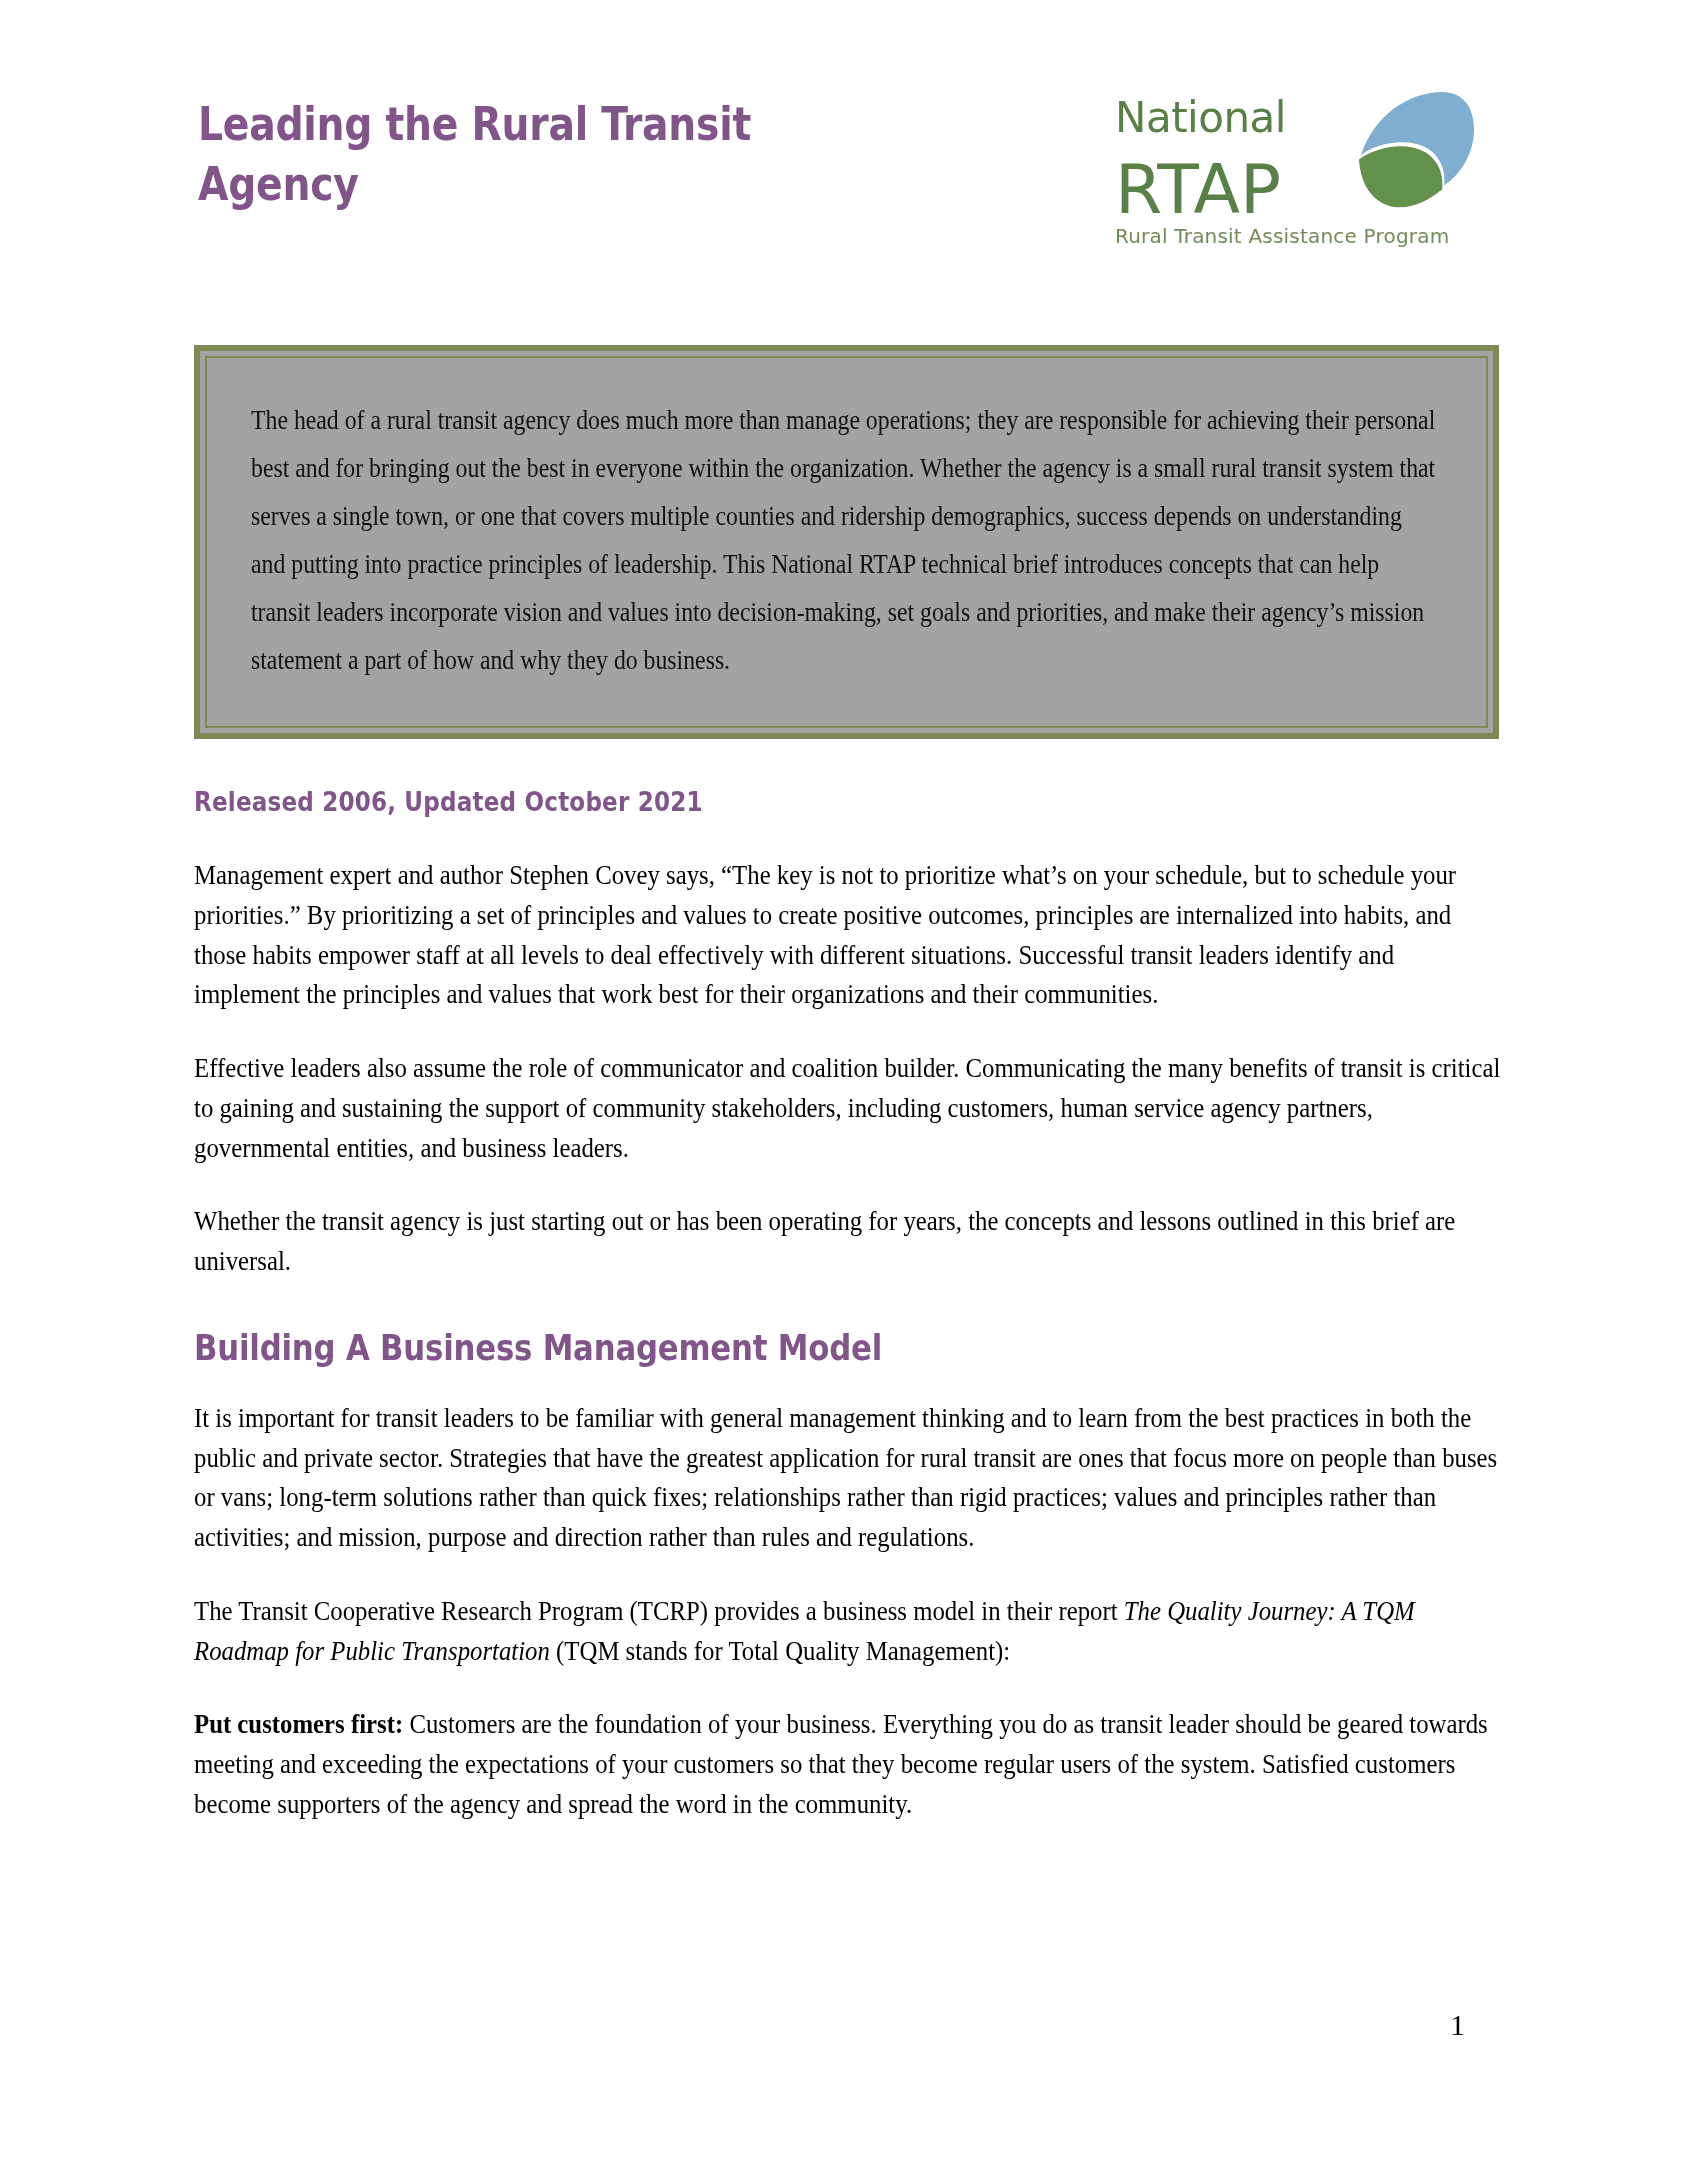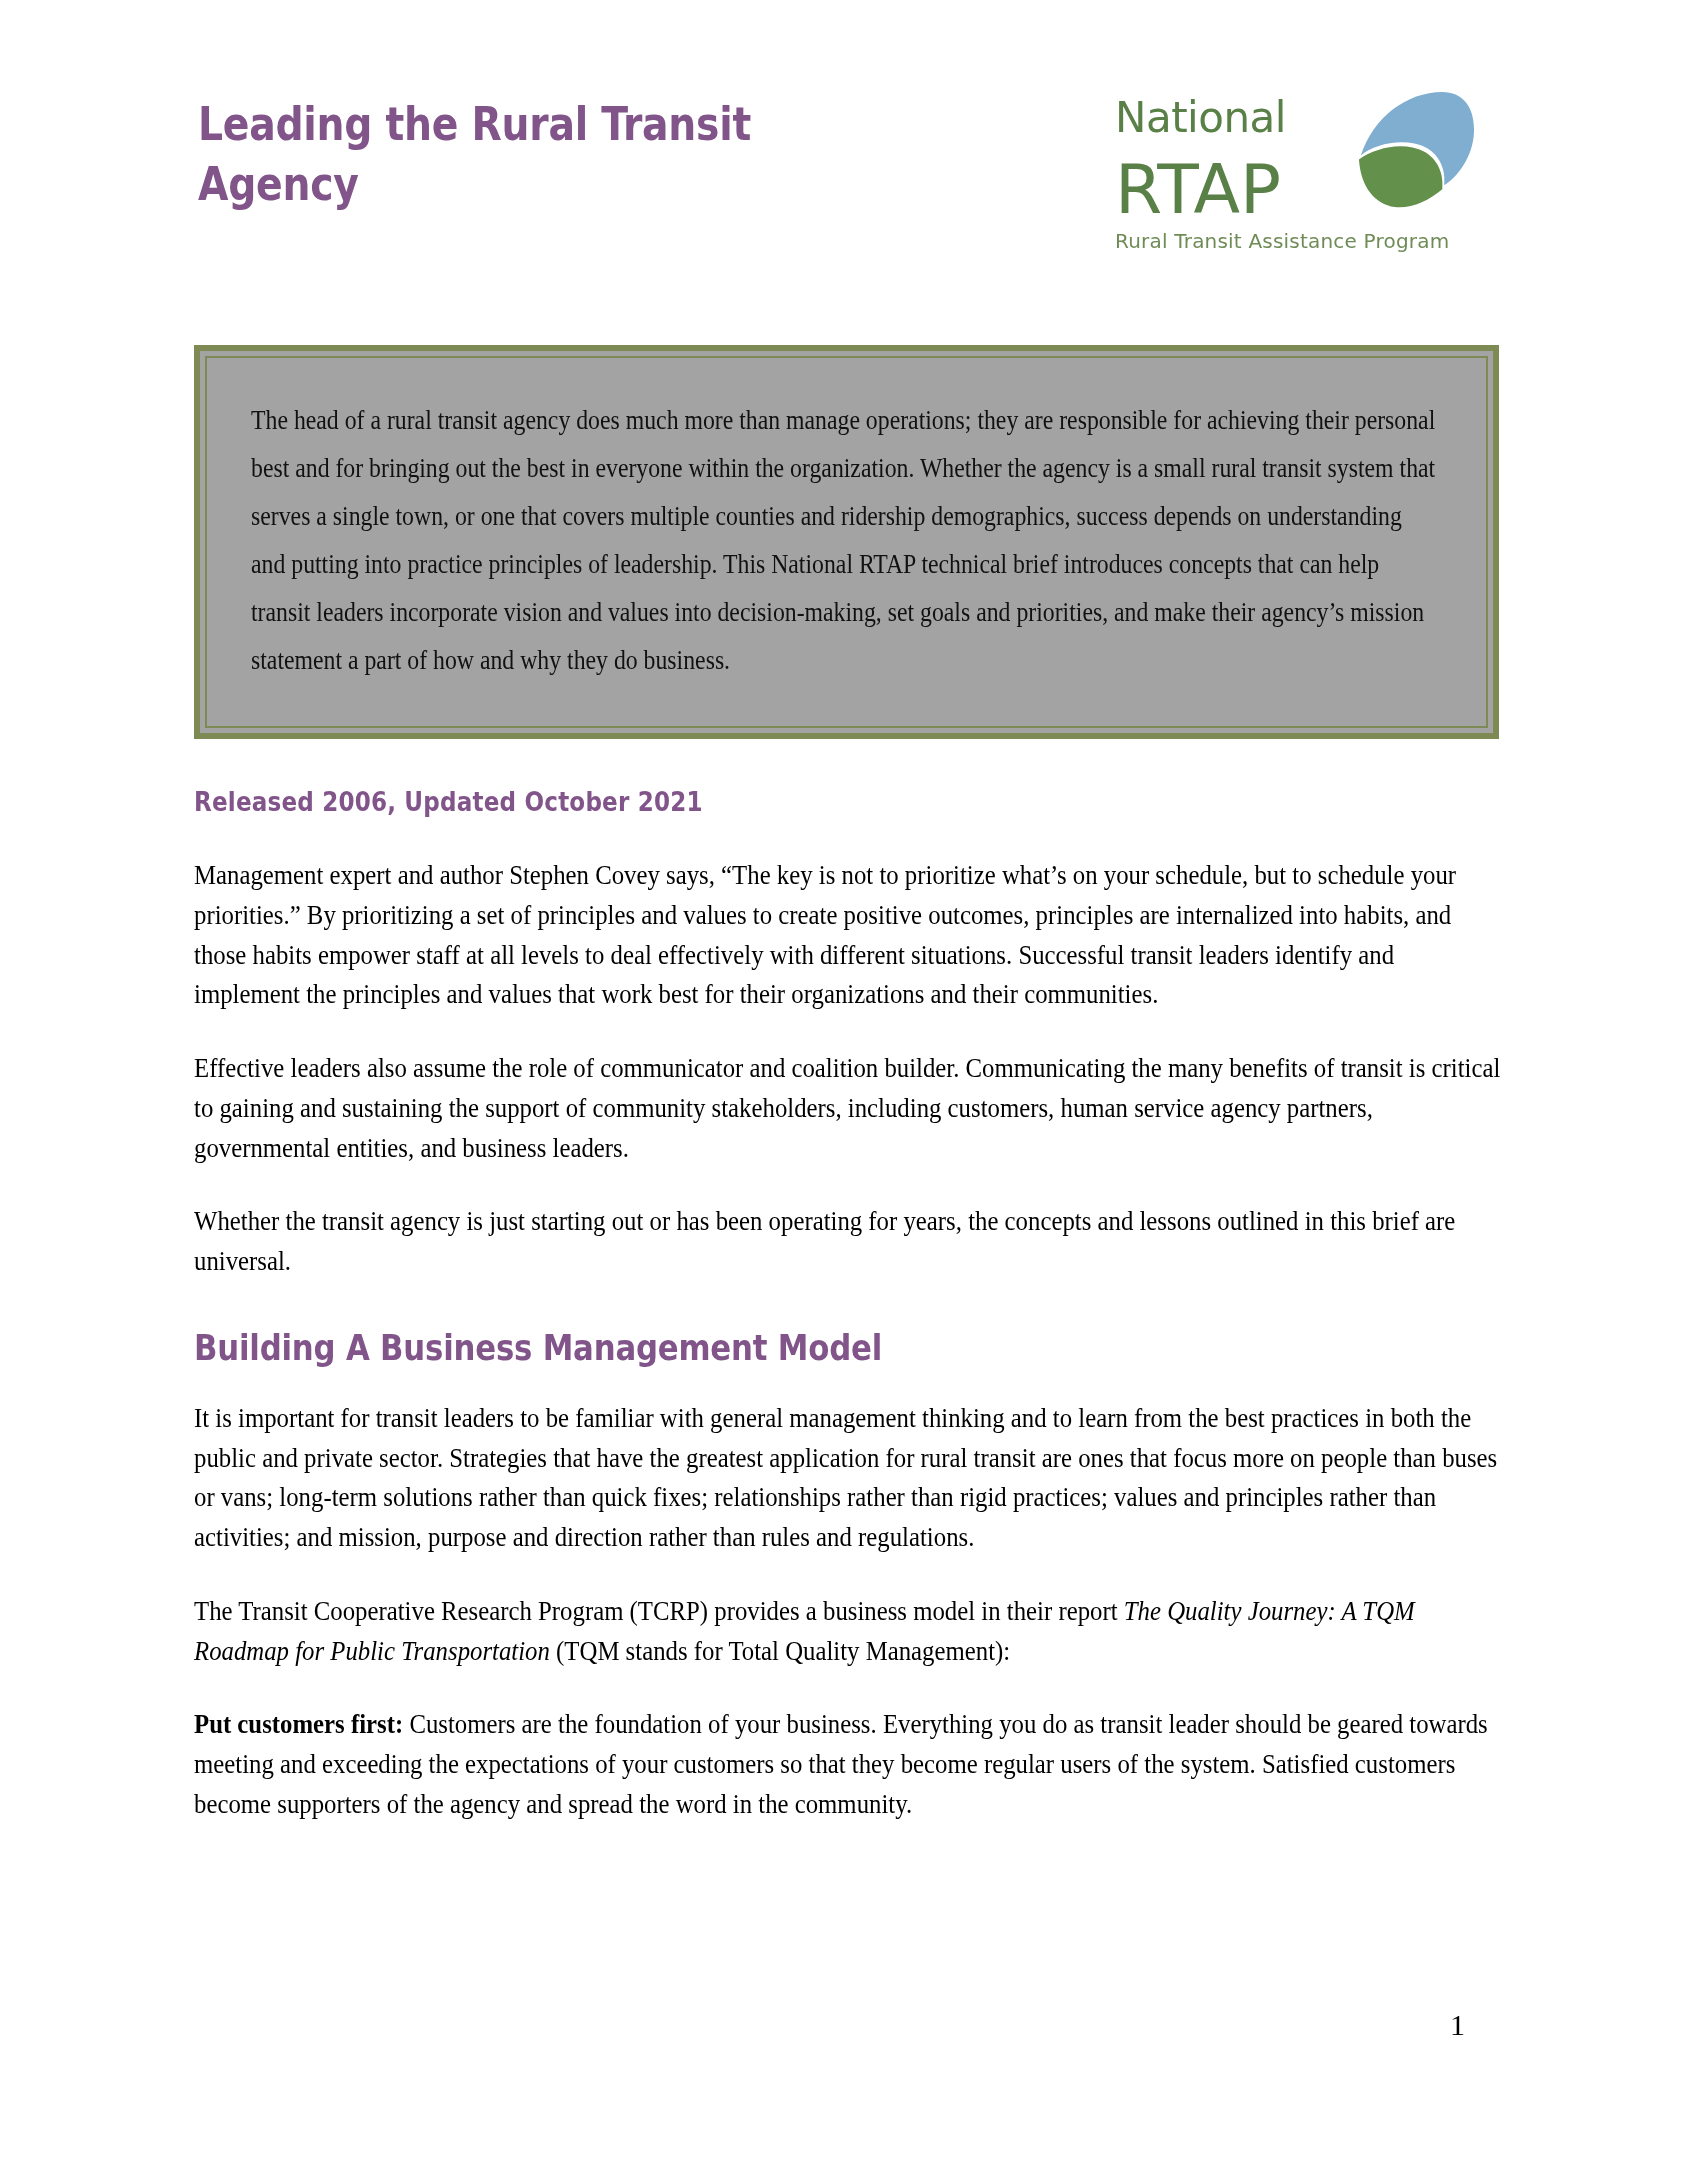--- a/index.html
+++ b/index.html
@@ -78,21 +78,20 @@
     line-height: 1.02;
     letter-spacing: 0px;
     margin-top: 16px;
   }
   .logo-tagline {
     font-family: "DejaVu Sans", sans-serif;
     font-size: 20px;
     font-weight: 400;
     color: #6F8C57;
     letter-spacing: 0.2px;
-    margin-top: 5px;
     white-space: nowrap;
   }
   .logo-mark {
     position: absolute;
     left: 236px;
     top: -15px;
     width: 127px;
     height: 127px;
   }
 

